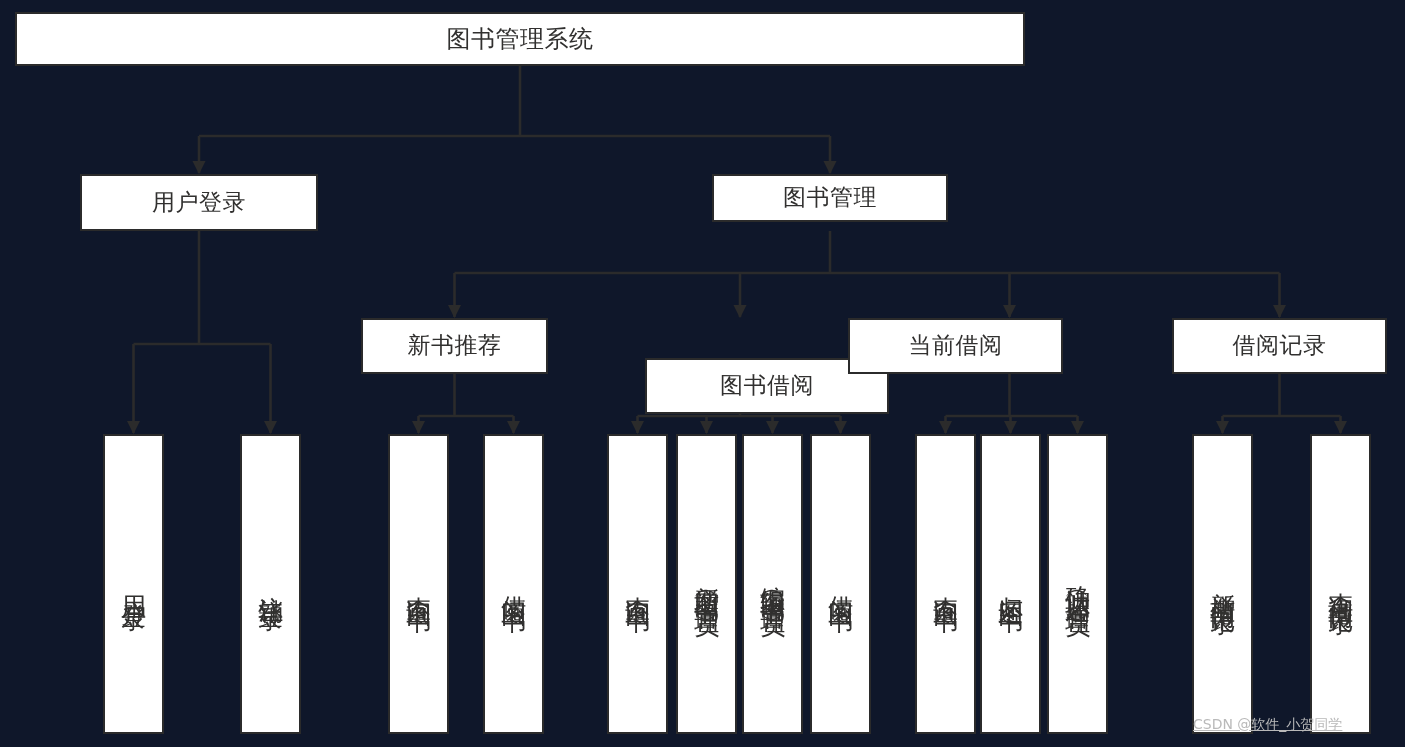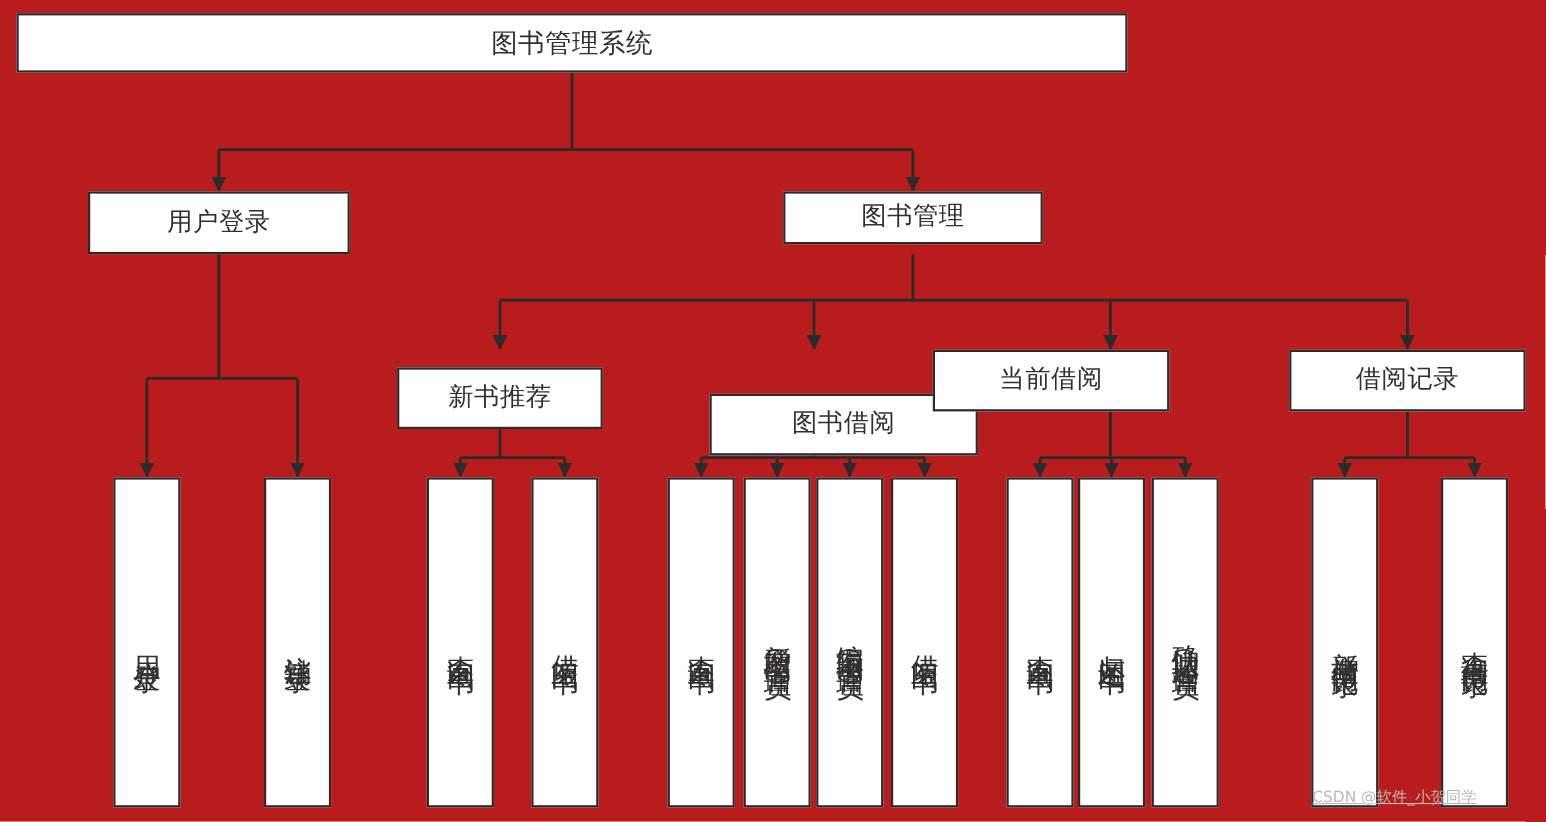--- a/index.html
+++ b/index.html
@@ -8,21 +8,21 @@
     padding: 0;
     background: #ffffff;
   }
   body {
     font-family: "DejaVu Sans", "Liberation Sans", sans-serif;
   }
   #canvas {
     position: relative;
     width: 1405px;
     height: 747px;
-    background: #b91c1c;
+    background: #0f172a;
     overflow: hidden;
   }
   #edges {
     position: absolute;
     left: 0;
     top: 0;
     width: 1405px;
     height: 747px;
     pointer-events: none;
   }
@@ -125,21 +125,21 @@
   <div id="node-layer">
       <div class="node horiz root" style="left: 15px; top: 12px; width: 1010px; height: 54px;">
         <span class="label">图书管理系统</span>
       </div>
       <div class="node horiz level1" style="left: 80px; top: 174px; width: 238px; height: 57px;">
         <span class="label">用户登录</span>
       </div>
       <div class="node horiz level1" style="left: 712px; top: 174px; width: 236px; height: 48px;">
         <span class="label">图书管理</span>
       </div>
-      <div class="node horiz level2" style="left: 361px; top: 334px; width: 187px; height: 56px;">
+      <div class="node horiz level2" style="left: 361px; top: 318px; width: 187px; height: 56px;">
         <span class="label">新书推荐</span>
       </div>
       <div class="node horiz level2" style="left: 645px; top: 318px; width: 244px; height: 56px; margin-top: 40px;">
         <span class="label">图书借阅</span>
       </div>
       <div class="node horiz level2" style="left: 848px; top: 318px; width: 215px; height: 56px;">
         <span class="label">当前借阅</span>
       </div>
       <div class="node horiz level2" style="left: 1172px; top: 318px; width: 215px; height: 56px; justify-content: center;">
         <span class="label">借阅记录</span>

